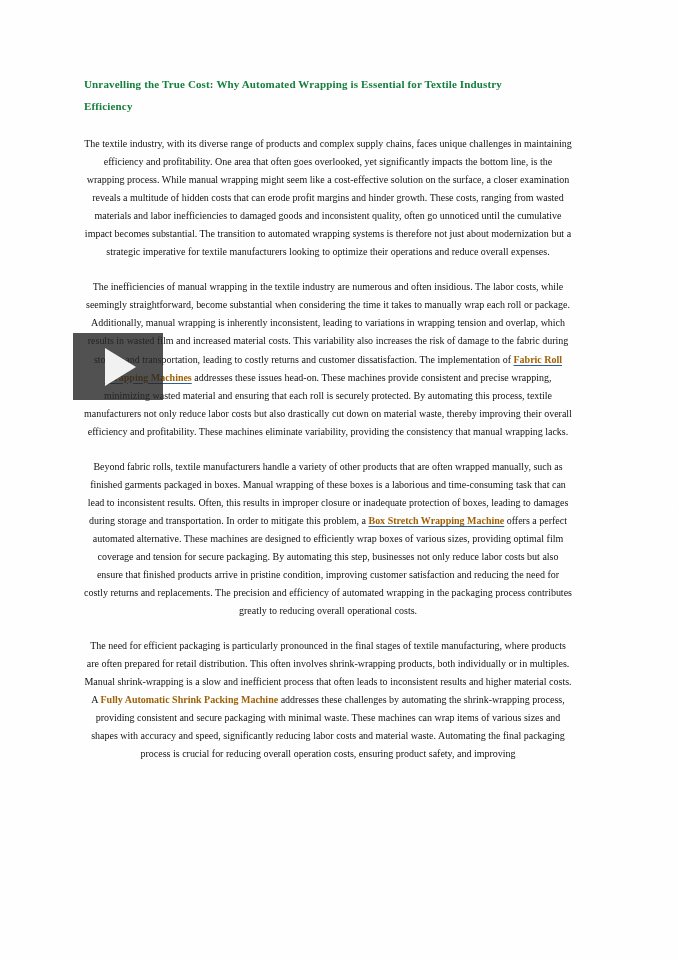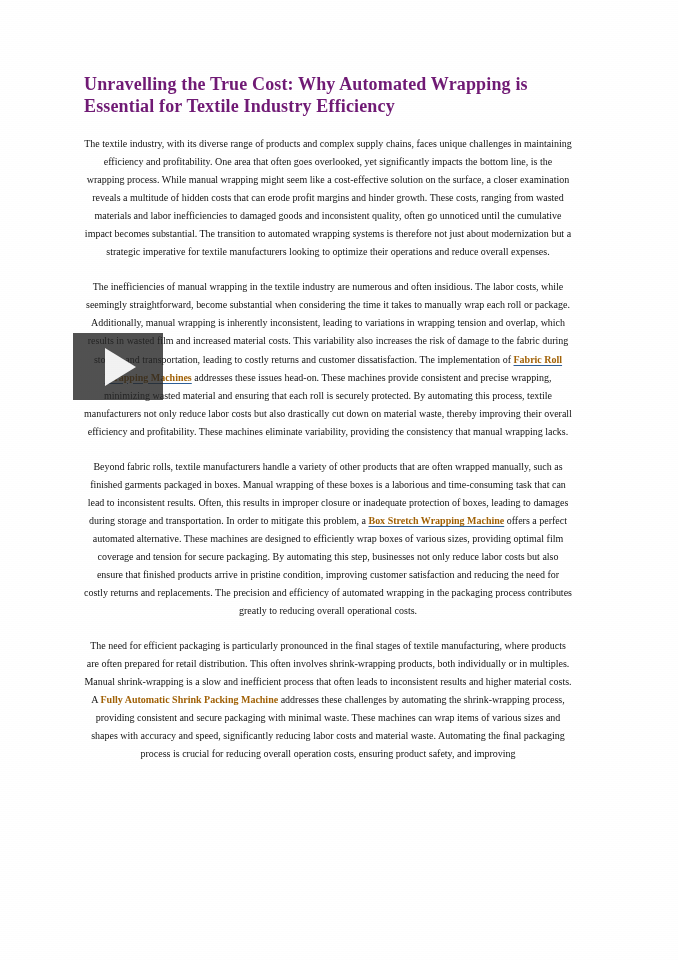--- a/index.html
+++ b/index.html
@@ -29,26 +29,26 @@
 
   .content {
     position: absolute;
     left: 84px;
     top: 74px;
     width: 488px;
   }
 
   h1.doc-title {
     font-family: "Liberation Serif", "DejaVu Serif", serif;
-    font-size: 18px;
+    font-size: 11px;
     line-height: 21.5px;
     font-weight: bold;
     letter-spacing: 0.15px;
     margin: 0 0 18px 0;
-    color: #701a75;
+    color: #15803d;
     width: 455px;
   }
 
   p.para {
     font-size: 10px;
     line-height: 18.05px;
     margin: 0 0 17px 0;
     text-align: center;
     color: #121212;
     letter-spacing: -0.01px;

